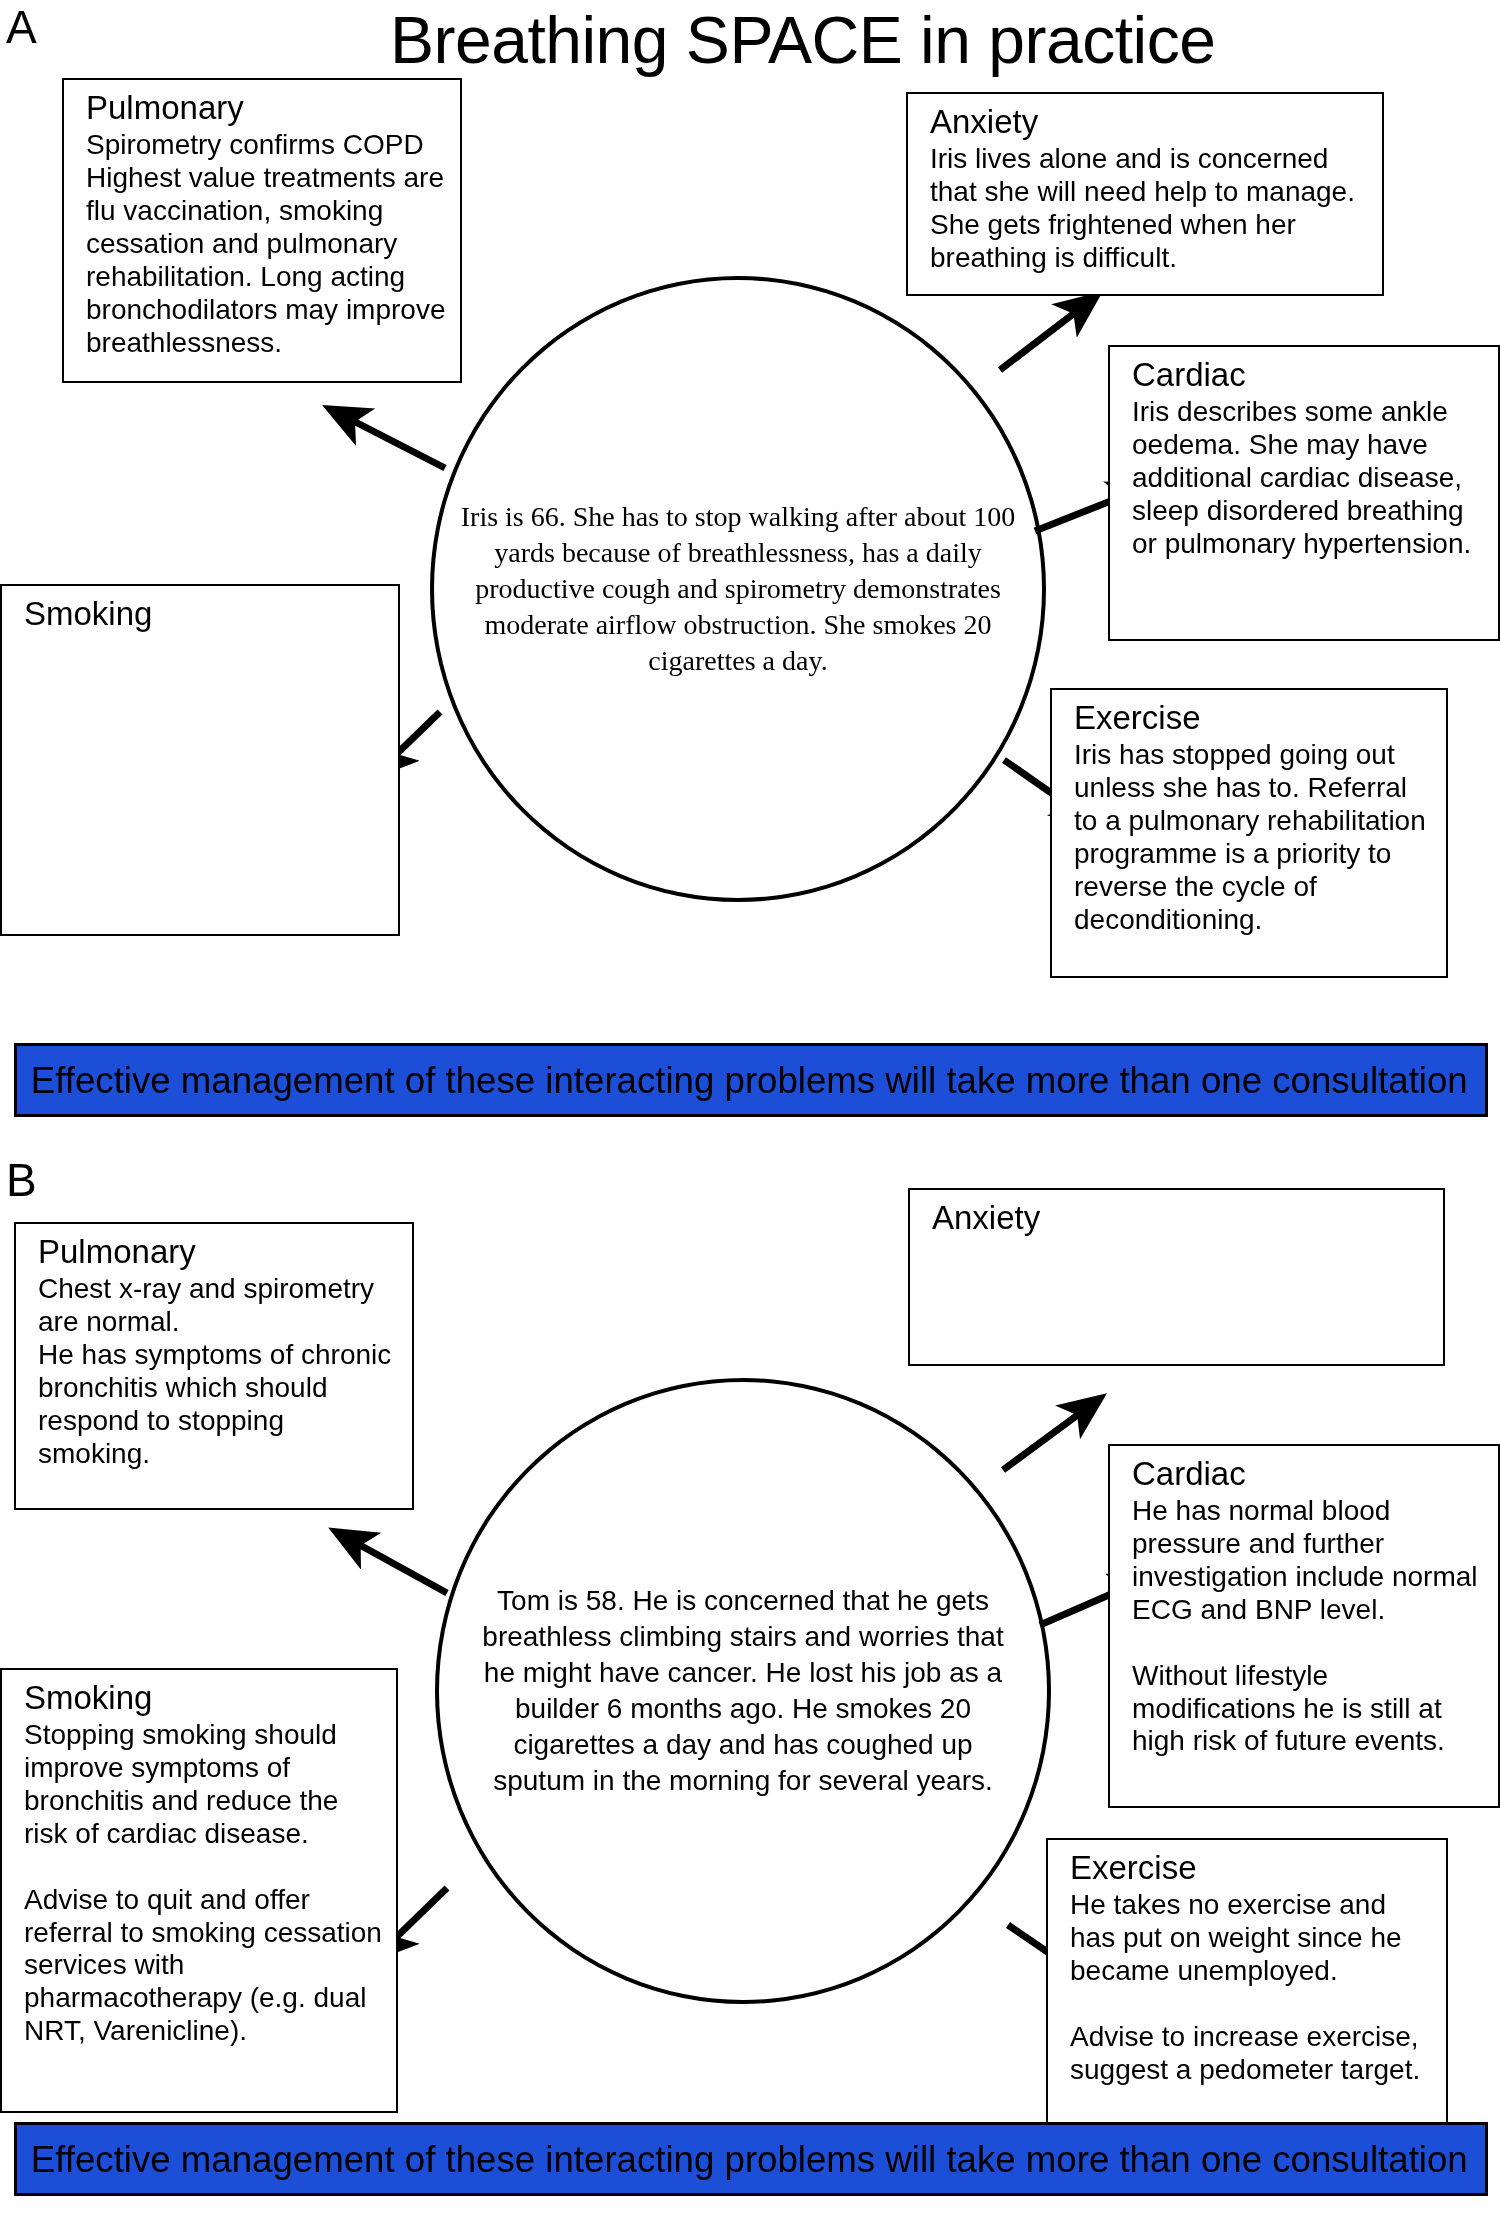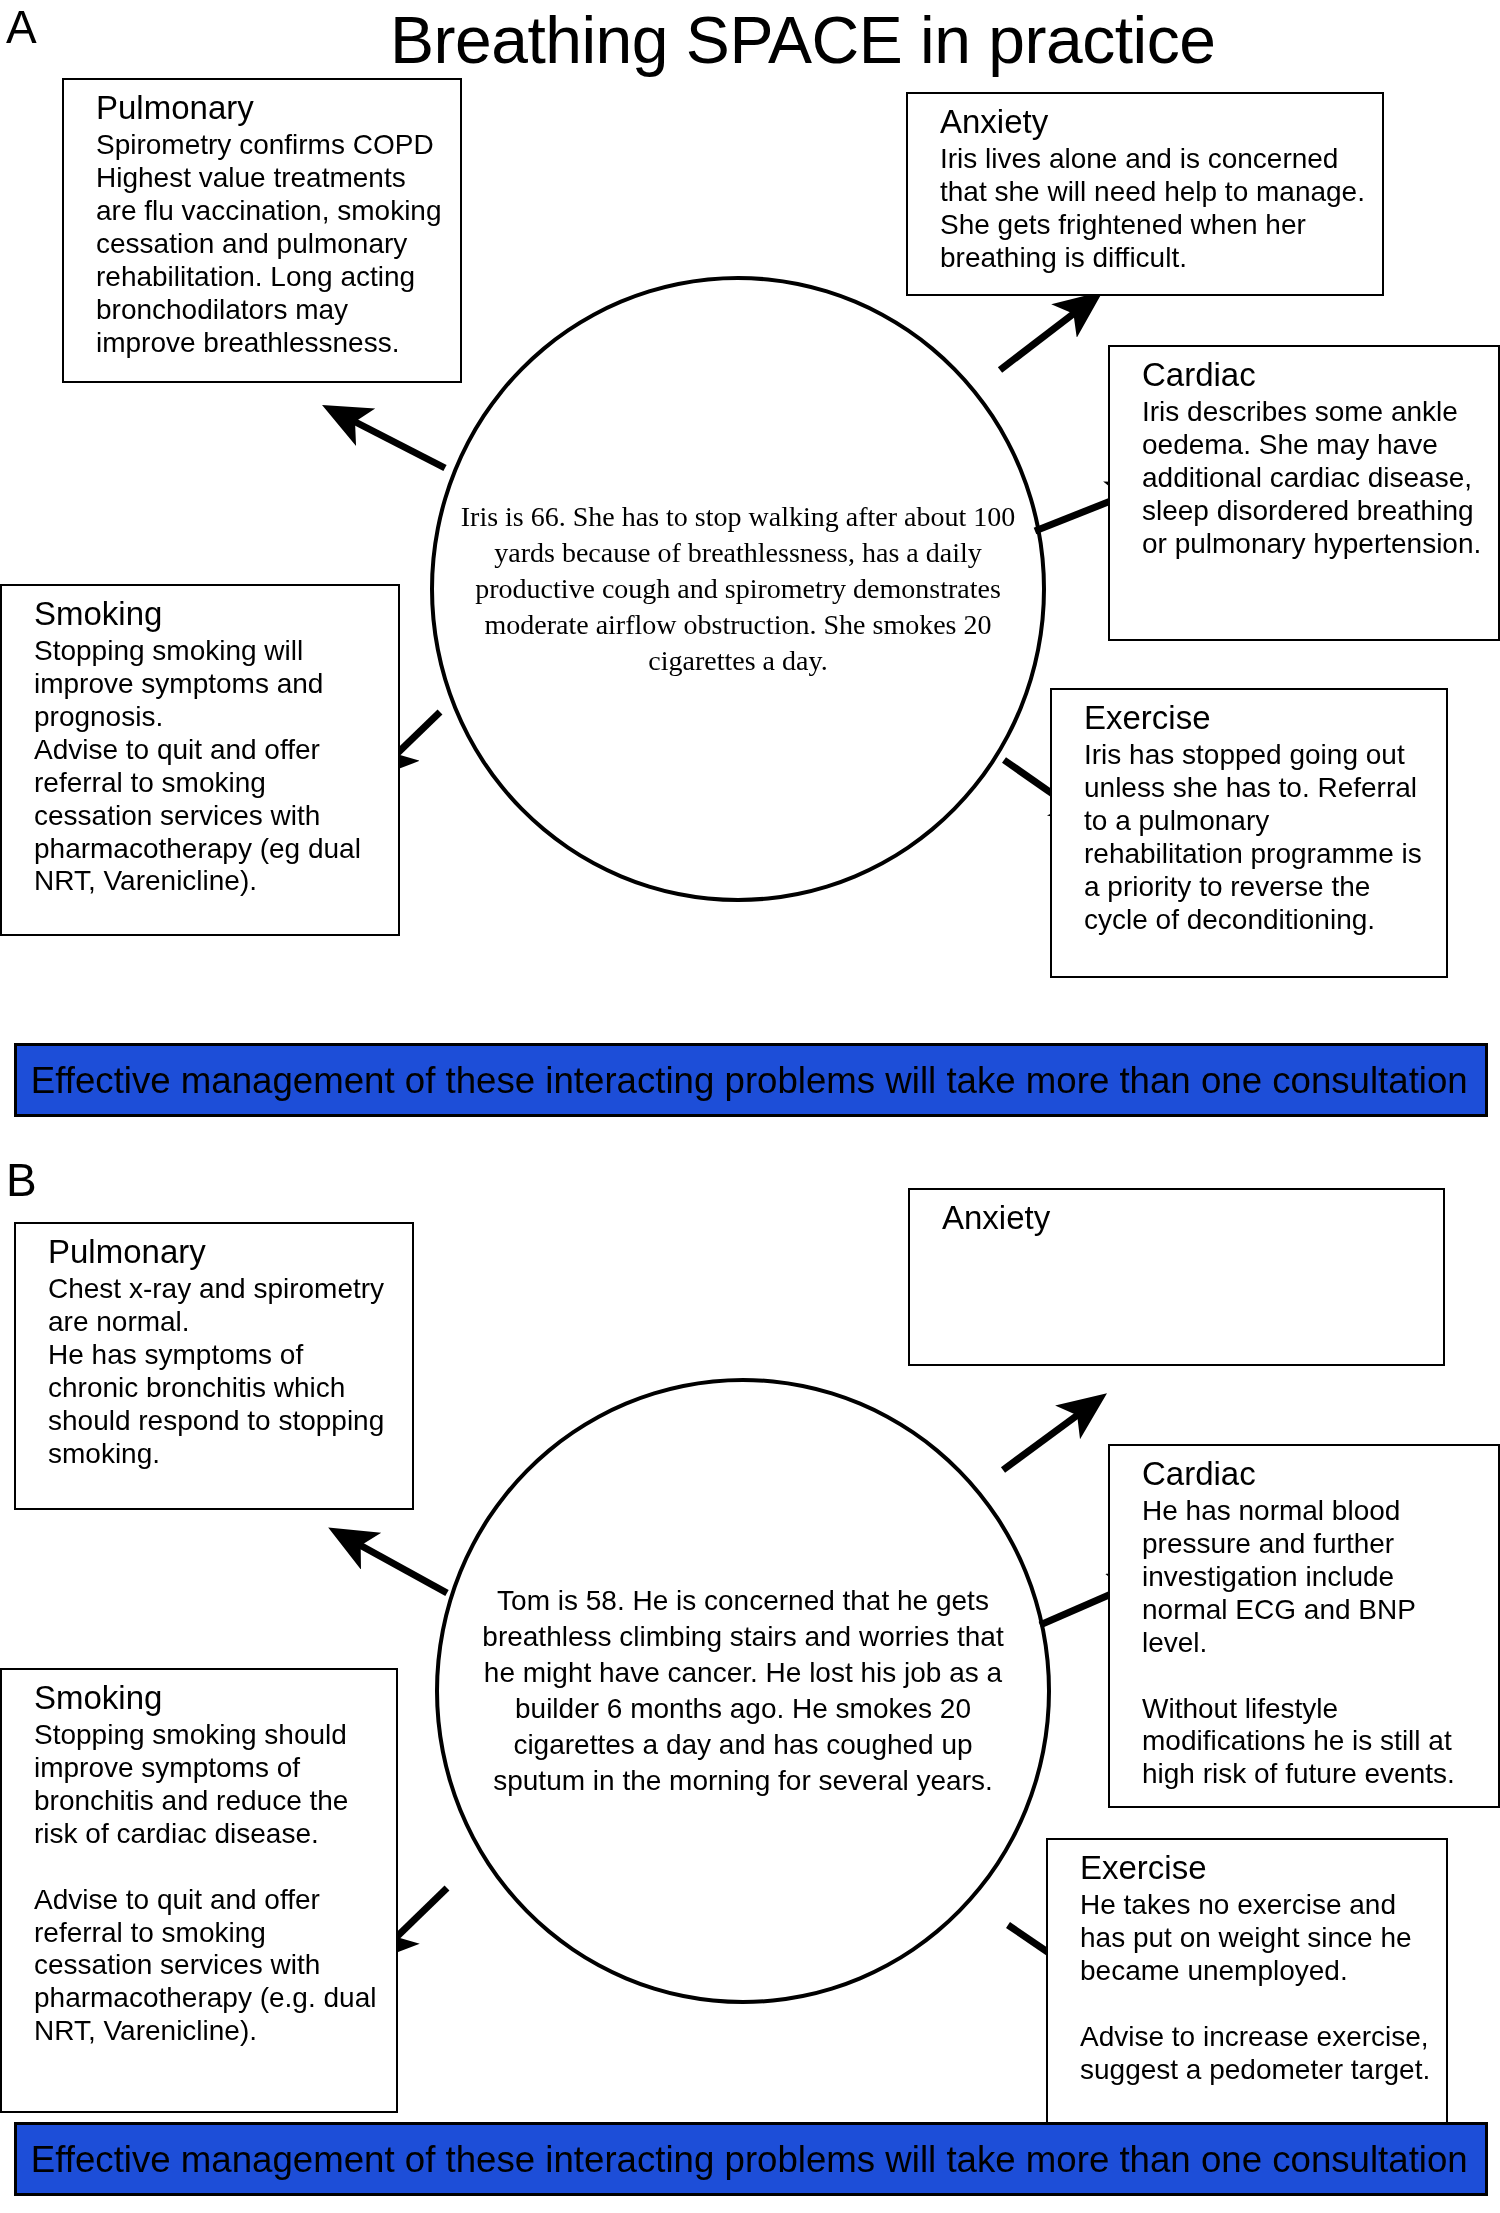--- a/index.html
+++ b/index.html
@@ -30,21 +30,21 @@
     line-height: 1.05;
     letter-spacing: -0.5px;
     text-align: center;
     white-space: nowrap;
   }
   .box {
     position: absolute;
     box-sizing: border-box;
     border: 2px solid #000;
     background: #fff;
-    padding: 8px 12px 6px 32px;
+    padding: 8px 12px 6px 22px;
   }
   .box .box-title {
     font-size: 33px;
     line-height: 1.22;
     margin-bottom: 1px;
     white-space: nowrap;
   }
   .box .box-body {
     font-size: 28px;
     line-height: 1.175;
@@ -126,22 +126,20 @@
   <div class="fig-title" style="left:390px; top:6px; width:720px;">Breathing SPACE in practice</div>
 
   <div class="box" style="left:62px; top:78px; width:400px; height:305px;">
     <div class="box-title">Pulmonary</div>
     <div class="box-body">Spirometry confirms COPD
 Highest value treatments are flu vaccination,  smoking cessation and pulmonary rehabilitation. Long acting bronchodilators may improve breathlessness.</div>
   </div>
 
   <div class="box" style="left:0px; top:584px; width:400px; height:352px;">
     <div class="box-title">Smoking</div>
-    <div class="box-body">Stopping smoking will improve symptoms and prognosis.
-Advise to quit and offer referral to smoking cessation services with pharmacotherapy (eg dual NRT, Varenicline).</div>
   </div>
 
   <div class="box" style="left:906px; top:92px; width:478px; height:204px;">
     <div class="box-title">Anxiety</div>
     <div class="box-body">Iris lives alone and is concerned that she will need help to manage. She gets frightened when her breathing is difficult.</div>
   </div>
 
   <div class="box" style="left:1108px; top:345px; width:392px; height:296px;">
     <div class="box-title">Cardiac</div>
     <div class="box-body">Iris describes some ankle oedema. She may have additional cardiac disease, sleep disordered breathing or pulmonary hypertension.</div>

